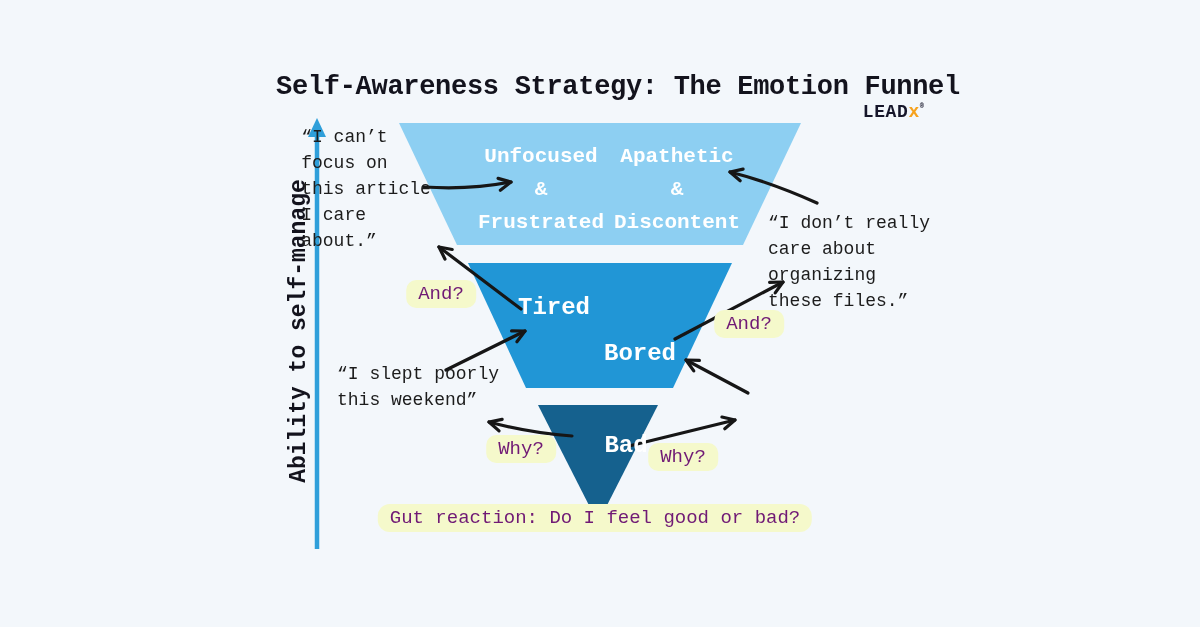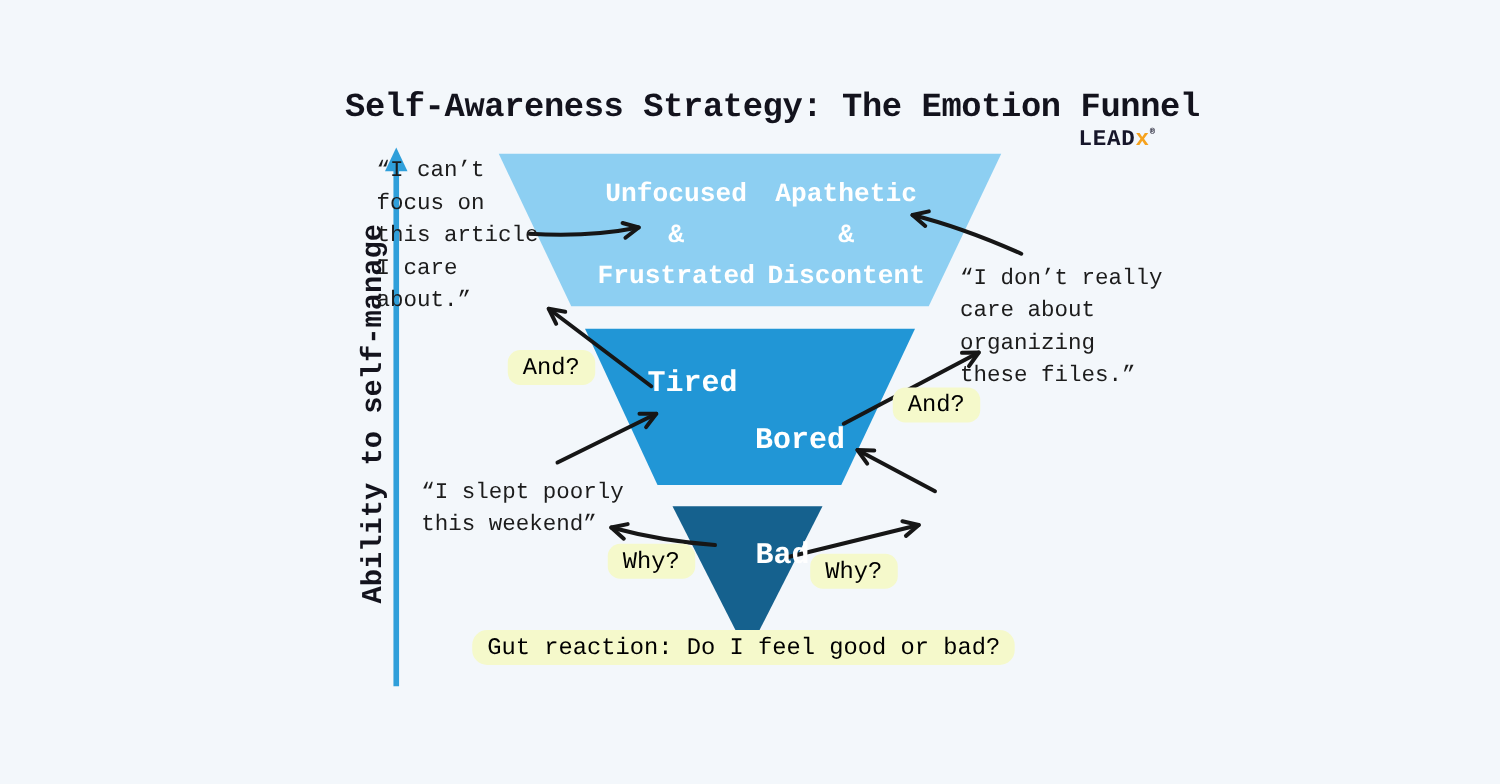--- a/index.html
+++ b/index.html
@@ -40,21 +40,21 @@
   .lvl1 { font-size: 21px; line-height: 33px; }
   .lvl2 { font-size: 24px; }
   .quote {
     position: absolute; transform: translate(-50%,-50%);
     color: #1c1c1c; font-size: 18px; line-height: 26px;
     text-align: left; white-space: pre-line;
   }
   .quote.left-align { text-align: left; transform: translate(0,-50%); }
   .badge {
     position: absolute; transform: translate(-50%,-50%);
-    background: #F5F9CB; color: #000000;
+    background: #F5F9CB; color: #701a75;
     font-size: 19px; line-height: 24px;
     padding: 2px 12px; border-radius: 10px; white-space: nowrap;
   }
 </style>
 </head>
 <body>
 
 <div class="canvas">
 
   <div class="title">Self-Awareness Strategy: The Emotion Funnel</div>
@@ -103,21 +103,21 @@
 
   <div class="quote" style="left:366px; top:189px;">“I can’t
 focus on
 this article
 I care
 about.”</div>
   <div class="quote" style="left:849px; top:262px;">“I don’t really
 care about
 organizing
 these files.”</div>
-  <div class="quote" style="left:418px; top:407px;">“I slept poorly
+  <div class="quote" style="left:418px; top:387px;">“I slept poorly
 this weekend”</div>
 
   <div class="badge" style="left:441px; top:294px;">And?</div>
   <div class="badge" style="left:749px; top:324px;">And?</div>
   <div class="badge" style="left:521px; top:449px;">Why?</div>
   <div class="badge" style="left:683px; top:457px;">Why?</div>
   <div class="badge" style="left:595px; top:518px; border-radius:12px;">Gut reaction: Do I feel good or bad?</div>
 
 </div>
 

